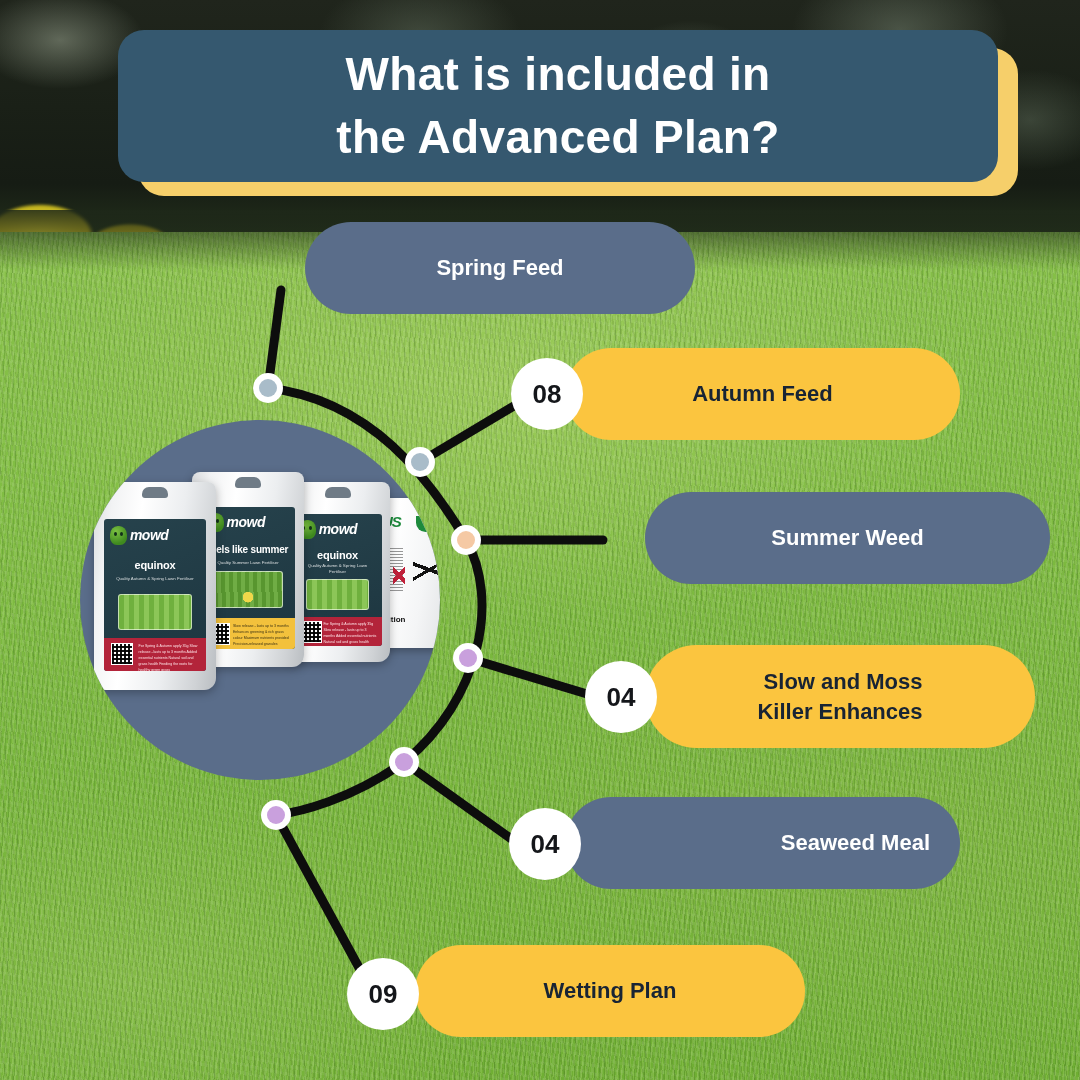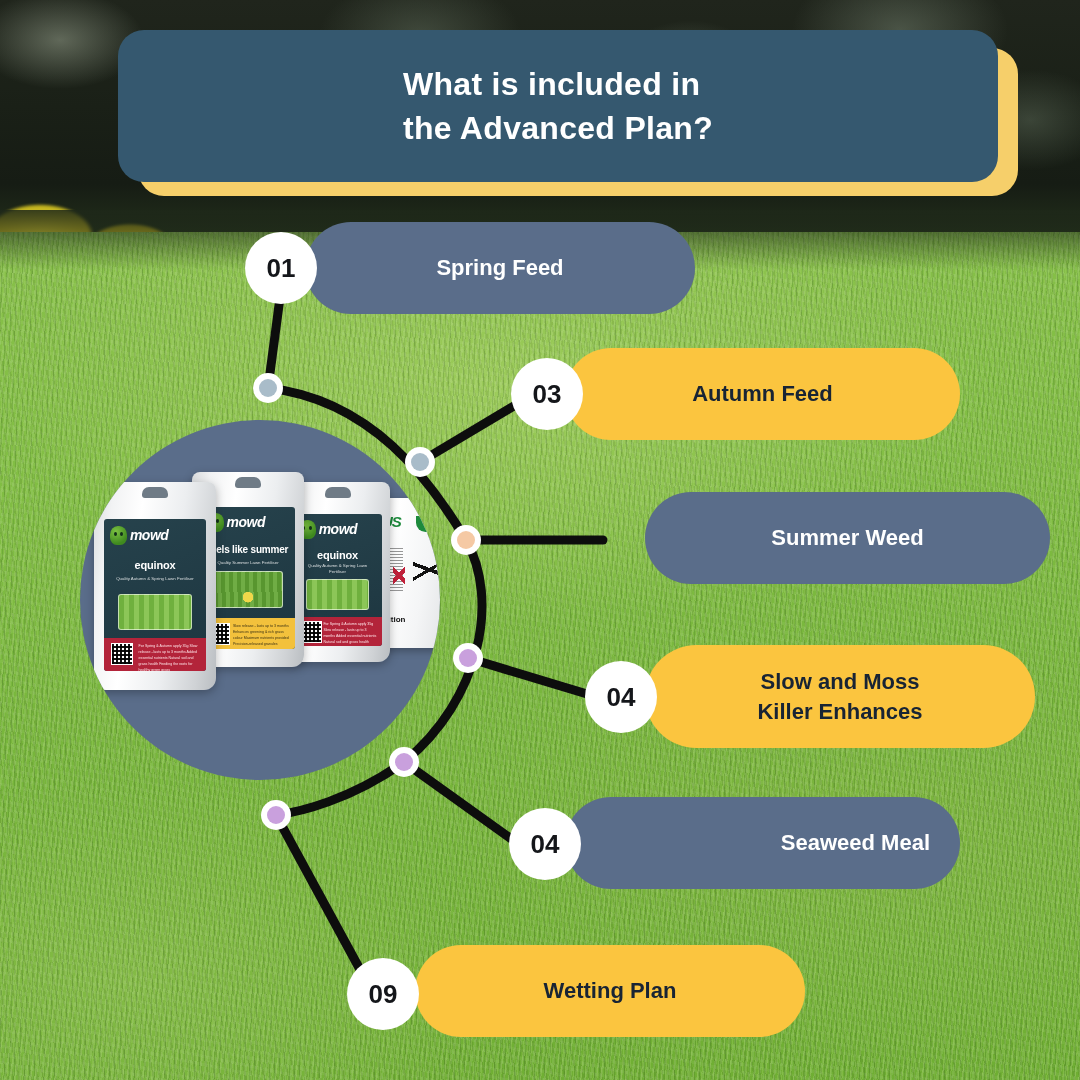--- a/index.html
+++ b/index.html
@@ -95,24 +95,24 @@
     left: 118px; top: 30px;
     width: 880px; height: 152px;
     background: #35586f;
     border-radius: 26px;
     display: flex;
     align-items: center;
     justify-content: center;
   }
   .title-text {
     color: #ffffff;
-    font-size: 32px;
+    font-size: 46px;
     font-weight: bold;
     line-height: 1.38;
-    text-align: left;
+    text-align: center;
     letter-spacing: .3px;
   }
   .title-text .l2 { display: block; }
 
   
   .product-circle {
     position: absolute;
     left: 80px; top: 420px;
     width: 360px; height: 360px;
     border-radius: 50%;
@@ -226,21 +226,21 @@
   
   .step { position: absolute; display: flex; align-items: center; }
   .pill {
     display: flex; align-items: center; justify-content: center;
     height: 92px;
     border-radius: 46px;
     padding: 0 30px;
     text-align: center;
   }
   .pill-blue { background: #5a6d8a; color: #ffffff; }
-  .pill-yellow { background: #fbc53f; color: #182434; }
+  .pill-yellow { background: #fbc53f; color: #182434; text-align: right; }
   .pill-label { font-size: 22px; font-weight: bold; line-height: 1.32; }
 
   .badge {
     position: absolute;
     width: 72px; height: 72px;
     background: #ffffff;
     border-radius: 50%;
     display: flex; align-items: center; justify-content: center;
     font-size: 26px; font-weight: bold; color: #14161a;
     z-index: 5;
@@ -402,28 +402,27 @@
         </div>
       </div>
 
     </div>
   </div>
 
   <div class="step" id="step-1">
     <div class="pill pill-blue">
       <span class="pill-label">Spring Feed</span>
     </div>
-    <div class="badge">01</div>
   </div>
 
   <div class="step" id="step-2">
     <div class="pill pill-yellow">
       <span class="pill-label">Autumn Feed</span>
     </div>
-    <div class="badge">03</div>
+    <div class="badge">08</div>
   </div>
 
   <div class="step" id="step-3">
     <div class="pill pill-blue">
       <span class="pill-label">Summer Weed</span>
     </div>
   </div>
 
   <div class="step" id="step-4">
     <div class="pill pill-yellow">

